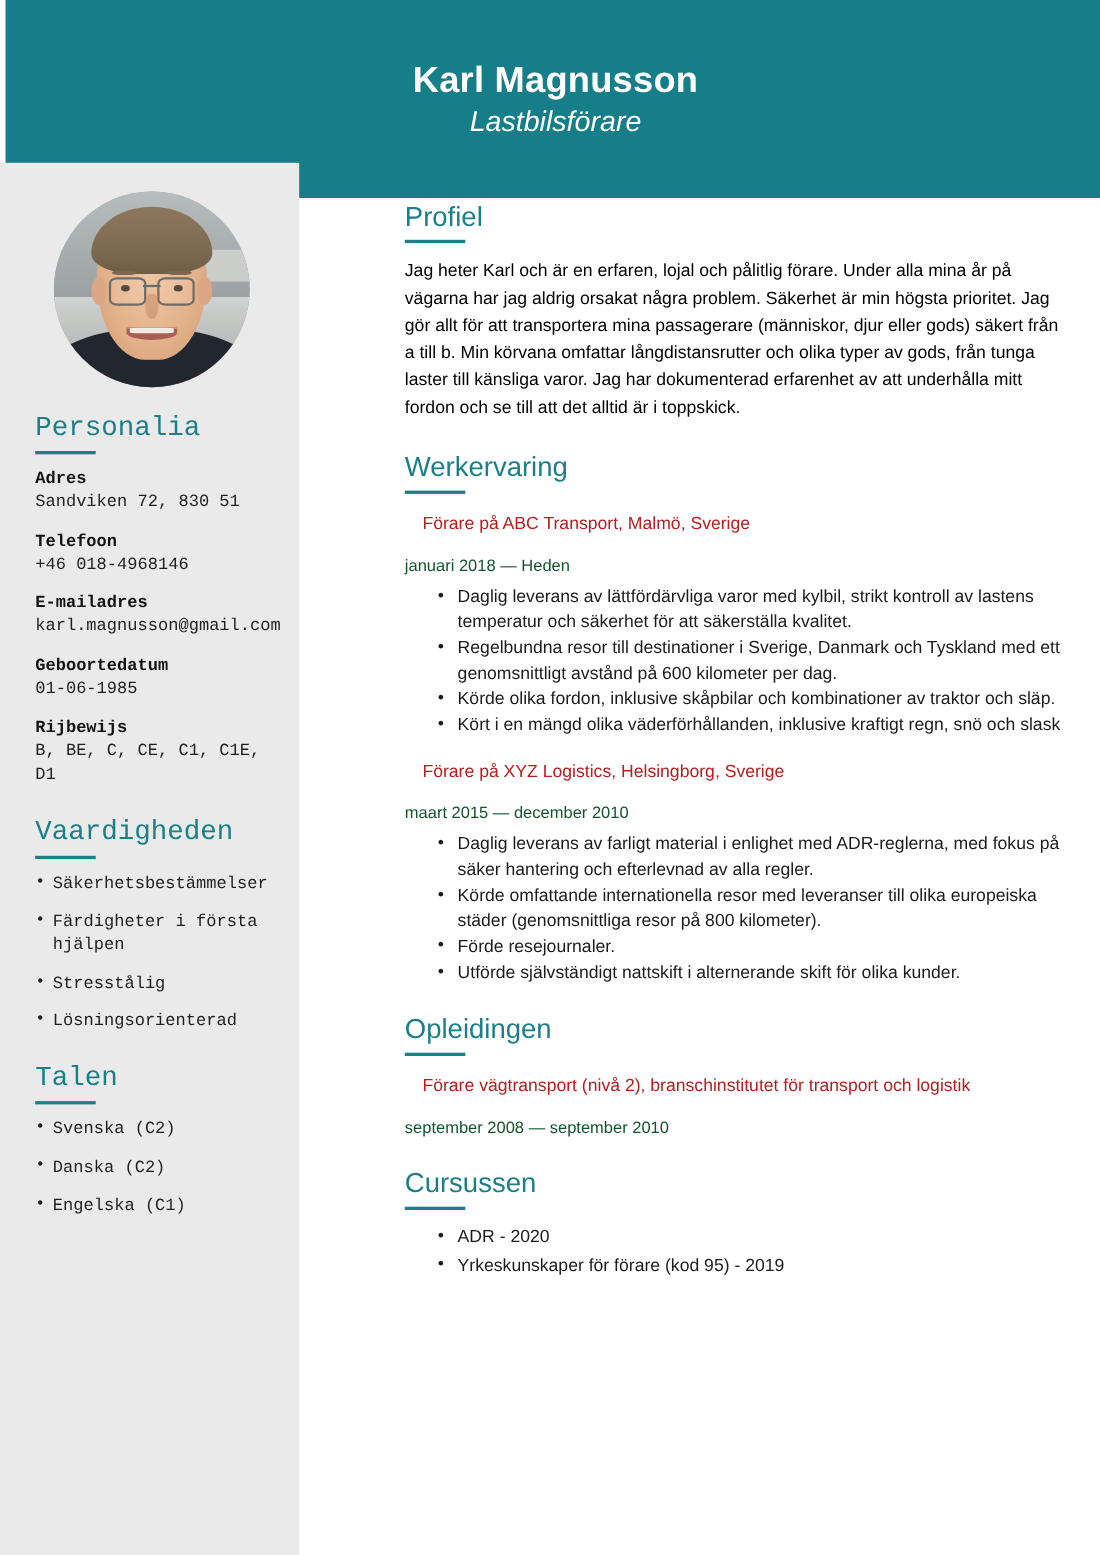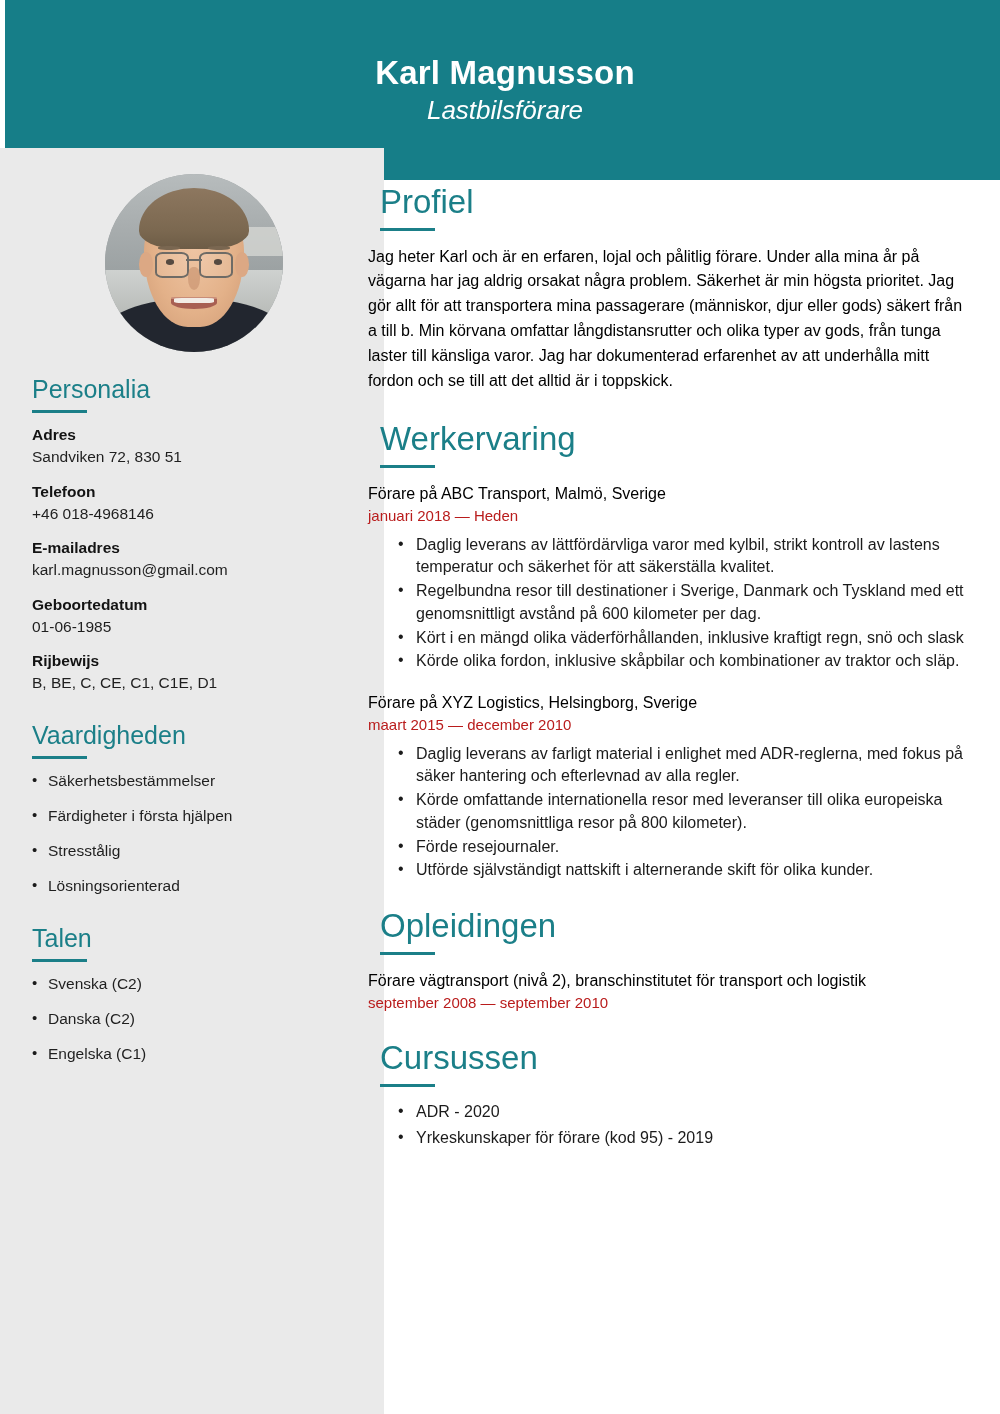--- a/index.html
+++ b/index.html
@@ -50,25 +50,26 @@
     font-weight: normal;
     line-height: 1.15;
     margin: 0;
   }
 
   
   .sidebar {
     position: absolute;
     left: 0;
     top: 148px;
-    width: 384px;
+    width: 272px;
     height: 1266px;
     background: #eaeaea;
     box-sizing: border-box;
     padding: 26px 28px 0 32px;
+    font-family: Liberation Mono, monospace;
   }
 
   .photo-wrap {
     display: flex;
     justify-content: center;
     margin: 0 0 22px 0;
   }
   .photo {
     width: 178px;
     height: 178px;
@@ -271,24 +272,24 @@
   .main {
     position: absolute;
     left: 336px;
     top: 148px;
     width: 664px;
     box-sizing: border-box;
     padding: 34px 36px 0 32px;
   }
 
   .main-heading {
-    font-size: 33px;
+    font-size: 25px;
     font-weight: normal;
     color: #1b7f88;
-    margin: 0 0 14px 12px;
+    margin: 0 0 14px 0;
     line-height: 1.2;
     position: relative;
     padding-bottom: 9px;
   }
   .main-heading::after {
     content: "";
     position: absolute;
     left: 0;
     bottom: 0;
     width: 55px;
@@ -302,27 +303,27 @@
     color: #000000;
     margin: 0 0 26px 0;
   }
 
   .section { margin-bottom: 24px; }
 
   .entry { margin-bottom: 18px; }
   .entry-title {
     font-size: 16px;
     line-height: 1.45;
-    color: #000000;
-    margin: 0;
+    color: #b91c1c;
+    margin: 16px;
   }
   .entry-dates {
     font-size: 15px;
     line-height: 1.5;
-    color: #b91c1c;
+    color: #14532d;
     margin: 0 0 6px 0;
   }
 
   .main-list {
     list-style: none;
     margin: 6px 0 0 0;
     padding: 0 0 0 30px;
   }
   .main-list li {
     font-size: 16px;
@@ -434,22 +435,22 @@
 
     <div class="section">
       <div class="main-heading">Werkervaring</div>
 
       <div class="entry">
         <p class="entry-title">Förare på ABC Transport, Malmö, Sverige</p>
         <p class="entry-dates">januari 2018 — Heden</p>
         <ul class="main-list">
           <li>Daglig leverans av lättfördärvliga varor med kylbil, strikt kontroll av lastens temperatur och säkerhet för att säkerställa kvalitet.</li>
           <li>Regelbundna resor till destinationer i Sverige, Danmark och Tyskland med ett genomsnittligt avstånd på 600 kilometer per dag.</li>
+          <li>Körde olika fordon, inklusive skåpbilar och kombinationer av traktor och släp.</li>
           <li>Kört i en mängd olika väderförhållanden, inklusive kraftigt regn, snö och slask</li>
-          <li>Körde olika fordon, inklusive skåpbilar och kombinationer av traktor och släp.</li>
         </ul>
       </div>
 
       <div class="entry">
         <p class="entry-title">Förare på XYZ Logistics, Helsingborg, Sverige</p>
         <p class="entry-dates">maart 2015 — december 2010</p>
         <ul class="main-list">
           <li>Daglig leverans av farligt material i enlighet med ADR-reglerna, med fokus på säker hantering och efterlevnad av alla regler.</li>
           <li>Körde omfattande internationella resor med leveranser till olika europeiska städer (genomsnittliga resor på 800 kilometer).</li>
           <li>Förde resejournaler.</li>

